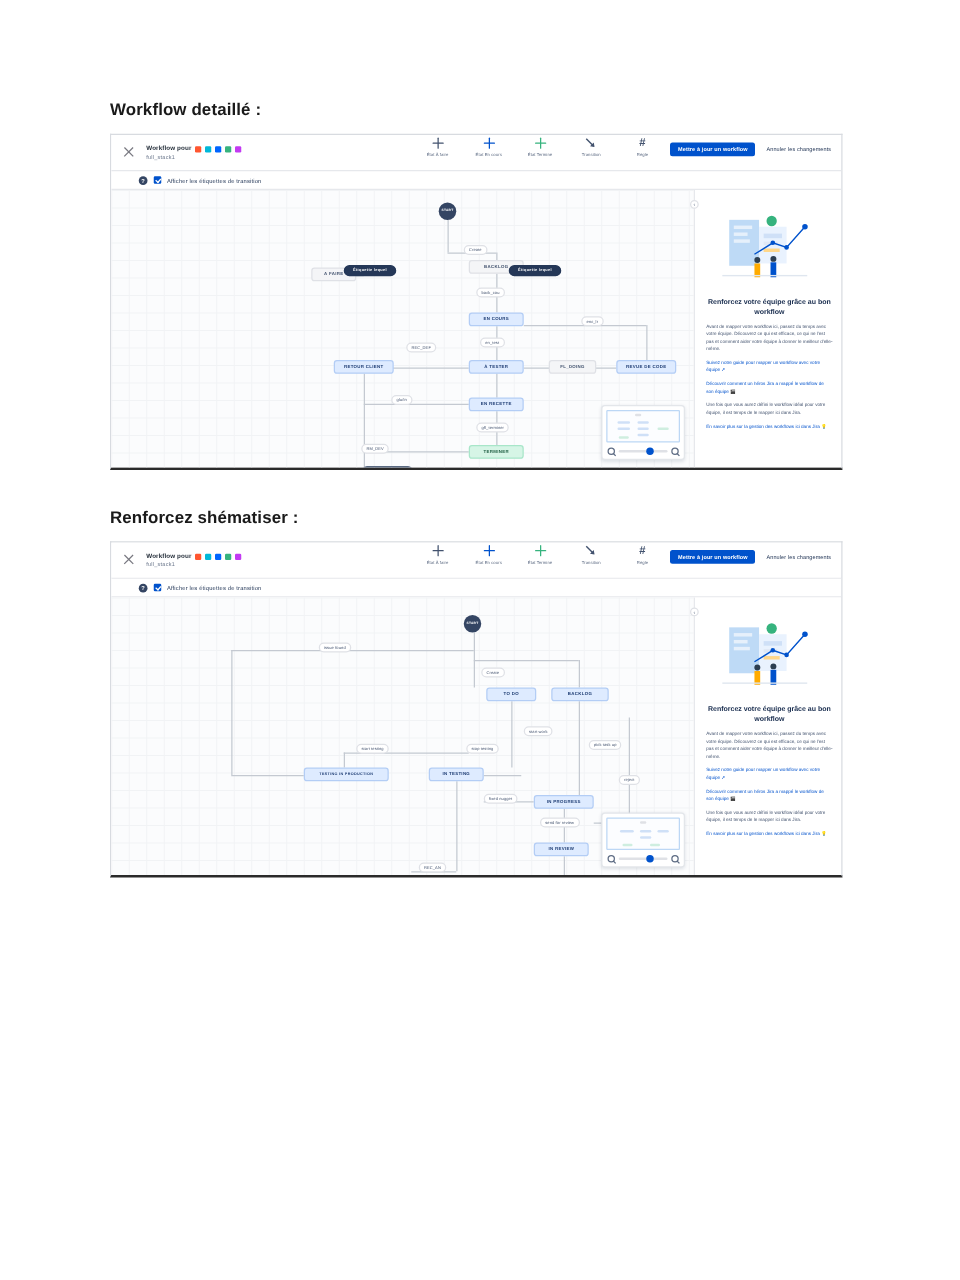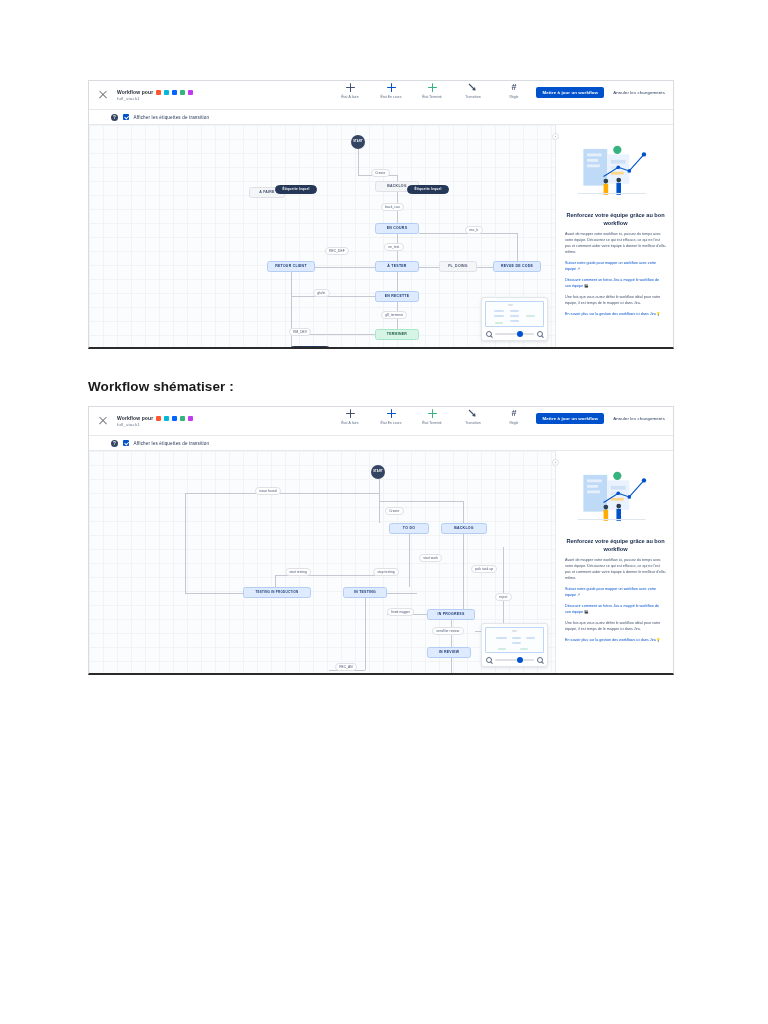--- a/index.html
+++ b/index.html
@@ -187,20 +187,21 @@
   }
   .mag:after{content:"";position:absolute;right:-2px;bottom:-1.2px;width:2.6px;height:1.1px;background:#5e6c84;transform:rotate(45deg);}
   .slider { flex:1 1 auto; height:1.6px; background:#dfe1e6; border-radius:1px; position:relative;}
   .slider .knob { position:absolute; left:56%; top:-2.2px; width:6px;height:6px;border-radius:50%;background:#0052cc;}
 </style>
 </head>
 <body>
 
 <div class="page">
 
+  <h1 class="doc-heading">Workflow detaillé :</h1>
 
   <div class="app" id="app1">
 
     <div class="app-top">
       <div class="close-x"></div>
       <div class="wf-title-block">
         <div class="wf-title-row">
           <span class="wf-title">Workflow pour</span>
           <span class="chip" style="background:#ff5630"></span>
           <span class="chip" style="background:#00b8d9"></span>
@@ -352,21 +353,21 @@
         <div class="side-p link">Suivez notre guide pour mapper un workflow avec votre équipe ↗</div>
         <div class="side-p link">Découvrir comment un héros Jira a mappé le workflow de son équipe 🎬</div>
         <div class="side-p">Une fois que vous aurez défini le workflow idéal pour votre équipe, il est temps de le mapper ici dans Jira.</div>
         <div class="side-p link">En savoir plus sur la gestion des workflows ici dans Jira 💡</div>
       </div>
     </div>
   </div>
 
   <div class="gap"></div>
 
-  <h1 class="doc-heading">Workflow shématiser :</h1>
+  <h1 class="doc-heading">Renforcez shématiser :</h1>
 
   <div class="app" id="app2">
 
     <div class="app-top">
       <div class="close-x"></div>
       <div class="wf-title-block">
         <div class="wf-title-row">
           <span class="wf-title">Workflow pour</span>
           <span class="chip" style="background:#ff5630"></span>
           <span class="chip" style="background:#00b8d9"></span>

